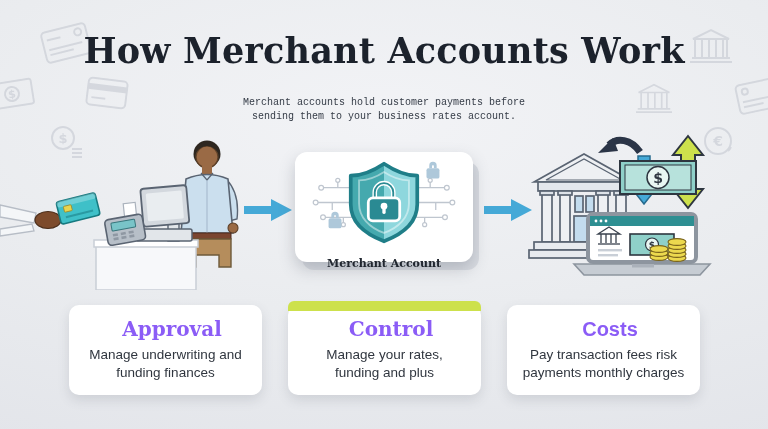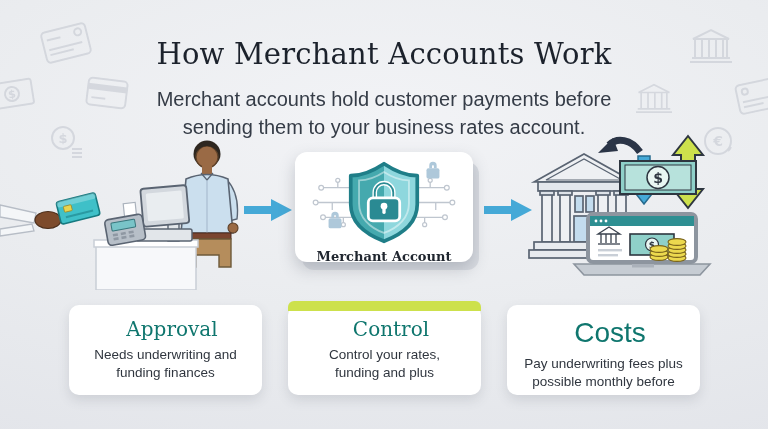--- a/index.html
+++ b/index.html
@@ -8,25 +8,25 @@
     font-family:"Liberation Sans",sans-serif;
     background:
       radial-gradient(130% 100% at 50% 28%, #f2f3f6 0%, #eaecef 45%, #e0e2e8 100%);
   }
   
   .bg-ic{position:absolute;opacity:.55;pointer-events:none;}
   .bg-ic svg{display:block;}
   
   .header{position:absolute;top:22px;left:0;width:100%;text-align:center;}
   .title{
-    font-family:"DejaVu Serif",serif;font-weight:400;font-size:29px;
-    color:var(--ink-navy,#1c222c);letter-spacing:.2px;margin:15px;
+    font-family:"DejaVu Serif",serif;font-weight:700;font-size:35px;
+    color:var(--ink-navy,#1c222c);letter-spacing:.2px;margin:8px;
   }
   .subtitle{
-    margin-top:11px;font-family:Liberation Sans, sans-serif;font-size:20px;
+    margin-top:25px;font-family:Liberation Mono, monospace;font-size:10px;
     color:#353c47;line-height:1.38;
   }
   .subtitle div{display:block;}
   
   .scene{position:absolute;}
   .scene-checkout{left:0;top:133px;width:240px;height:157px;}
   .scene-bank{left:528px;top:128px;width:240px;height:162px;}
   .flow-arrow{position:absolute;width:48px;height:26px;}
   .flow-arrow.a1{left:244px;top:197px;}
   .flow-arrow.a2{left:484px;top:197px;}
@@ -35,41 +35,41 @@
     background:var(--card-bg,#fff);border-radius:12px;
     box-shadow:0 7px 16px rgba(80,86,100,.28);
     display:flex;flex-direction:column;align-items:center;
   }
   .merchant-card::after{
     content:"";position:absolute;z-index:-1;border-radius:12px;
     left:7px;top:10px;right:-6px;bottom:-8px;background:#d8dbe1;
   }
   .merchant-card .shield-wrap{margin-top:8px;}
   .merchant-label{
-    font-family:"DejaVu Serif",serif;font-weight:700;font-size:13px;
-    color:#20262f;margin-top:0;
+    font-family:"DejaVu Serif",serif;font-weight:700;font-size:11px;
+    color:#20262f;margin-top:8px;
   }
   
   .info-card{
     position:absolute;top:305px;width:193px;height:90px;background:var(--card-bg,#fff);
     border-radius:10px;box-shadow:0 5px 12px rgba(80,86,100,.16);
     text-align:center;box-sizing:border-box;padding-top:13px;
   }
   .info-card.c1{left:69px;}
   .info-card.c2{left:288px;text-align:center;}
   .info-card.c3{left:507px;}
   .accent-bar{
     position:absolute;top:-4px;left:0;width:100%;height:10px;
     background:var(--accent-lime,#cde14c);border-radius:6px 6px 0 0;
   }
   .card-heading{
-    font-family:"DejaVu Serif",serif;font-weight:400;font-size:20px;
-    color:#0f766e;line-height:1.1;padding-left:13px;
-  }
-  .card-heading.sans{font-family:"Liberation Sans",sans-serif;font-size:28px;}
+    font-family:"DejaVu Serif",serif;font-weight:700;font-size:20px;
+    color:#8b5cf6;line-height:1.1;padding-left:13px;
+  }
+  .card-heading.sans{font-family:"Liberation Sans",sans-serif;font-size:20px;}
   .card-body{
     margin-top:6px;font-size:13.5px;color:#30363f;line-height:1.32;
   }
 </style>
 </head>
 <body>
 
 <span class="bg-ic" style="left:42px;top:26px;transform:rotate(-14deg);">
   <svg width="48" height="34" viewBox="0 0 48 34" fill="none" stroke="#c2c6cf" stroke-width="2">
     <rect x="1.5" y="1.5" width="45" height="31" rx="4"></rect>
@@ -301,31 +301,31 @@
         <ellipse cx="149" cy="114" rx="9" ry="3.4"></ellipse>
     </g>
     <path d="M46 136 L182 136 L172 147 L56 147 Z" fill="#c6ccd3" stroke="#8d959f" stroke-width="1.6"></path>
     <rect x="104" y="136" width="22" height="3.5" fill="#aab1ba"></rect>
   </svg>
 </div>
 
 <div class="info-card c1">
   <div class="card-heading">Approval</div>
   <div class="card-body">
-    <div>Needs underwriting and</div>
+    <div>Manage underwriting and</div>
     <div>funding finances</div>
   </div>
 </div>
 <div class="info-card c2">
   <div class="accent-bar"></div>
   <div class="card-heading">Control</div>
   <div class="card-body">
-    <div>Control your rates,</div>
+    <div>Manage your rates,</div>
     <div>funding and plus</div>
   </div>
 </div>
 <div class="info-card c3">
   <div class="card-heading sans">Costs</div>
   <div class="card-body">
-    <div>Pay underwriting fees plus</div>
-    <div>possible monthly before</div>
+    <div>Pay transaction fees risk</div>
+    <div>payments monthly charges</div>
   </div>
 </div>
 
 </body></html>

